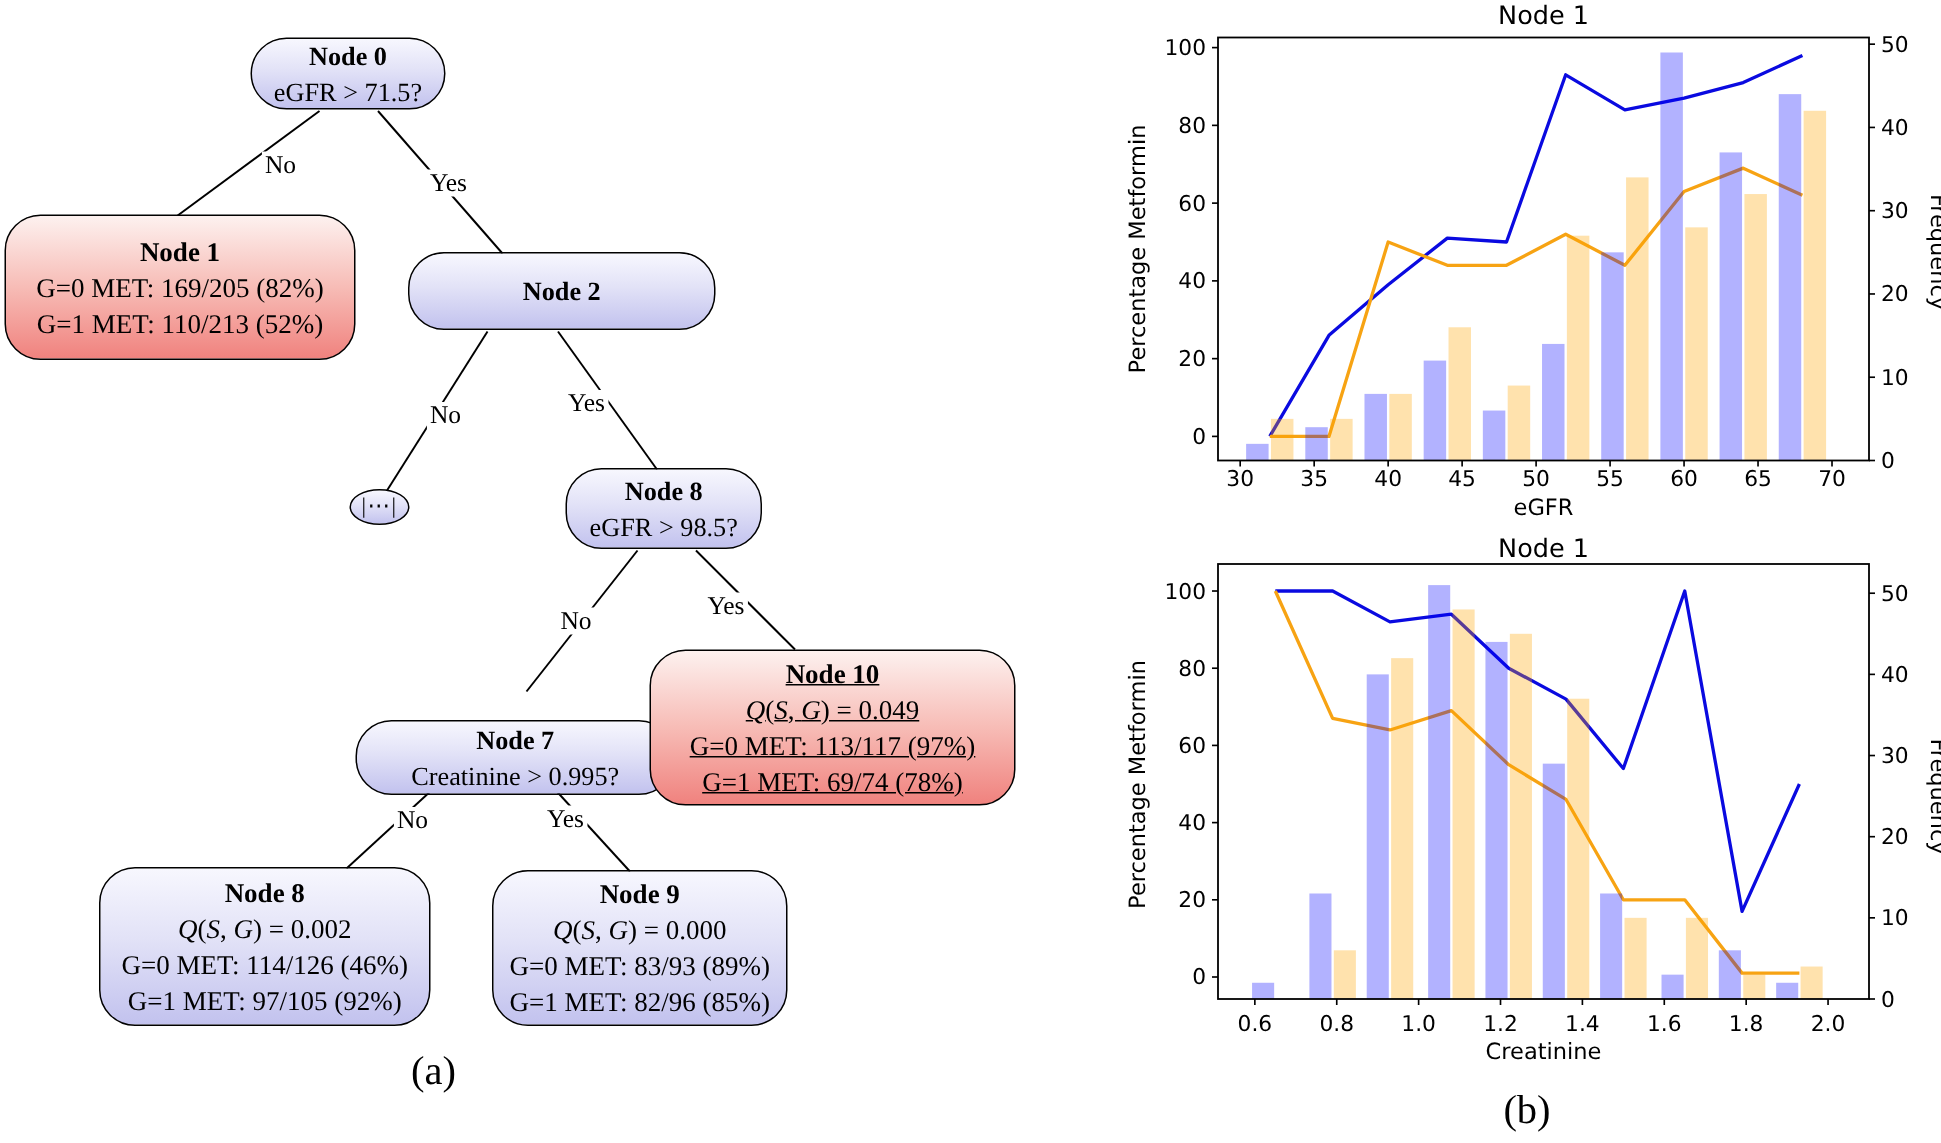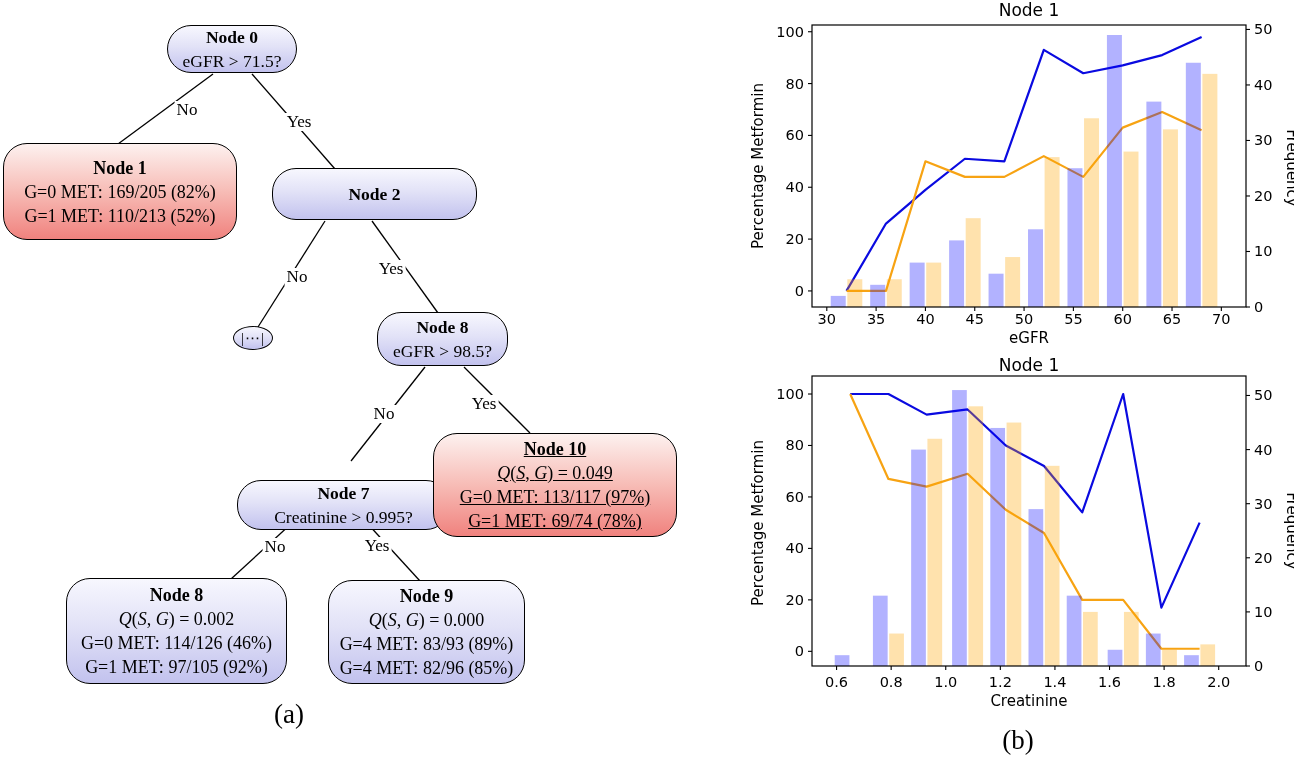--- a/index.html
+++ b/index.html
@@ -200,22 +200,22 @@
       </div>
       <div class="tree-node node-blue leaf" style="left: 66px; top: 578px; width: 221px; height: 106px;">
         <div class="node-title">Node 8</div>
         <div><span class="qvar">Q</span>(<span class="qvar">S</span>, <span class="qvar">G</span>) = 0.002</div>
         <div>G=0 MET: 114/126 (46%)</div>
         <div>G=1 MET: 97/105 (92%)</div>
       </div>
       <div class="tree-node node-blue leaf" style="left: 328px; top: 580px; width: 197px; height: 104px;">
         <div class="node-title">Node 9</div>
         <div><span class="qvar">Q</span>(<span class="qvar">S</span>, <span class="qvar">G</span>) = 0.000</div>
-        <div>G=4 MET: 83/93 (89%)</div>
-        <div>G=4 MET: 82/96 (85%)</div>
+        <div>G=0 MET: 83/93 (89%)</div>
+        <div>G=1 MET: 82/96 (85%)</div>
       </div>
       <span class="edge-label" style="left: 187px; top: 110px;">No</span>
       <span class="edge-label" style="left: 299px; top: 122px;">Yes</span>
       <span class="edge-label" style="left: 297px; top: 277px;">No</span>
       <span class="edge-label" style="left: 391px; top: 269px;">Yes</span>
       <span class="edge-label" style="left: 384px; top: 414px;">No</span>
       <span class="edge-label" style="left: 484px; top: 404px;">Yes</span>
       <span class="edge-label" style="left: 275px; top: 547px;">No</span>
       <span class="edge-label" style="left: 377px; top: 546px;">Yes</span>
     </div>

